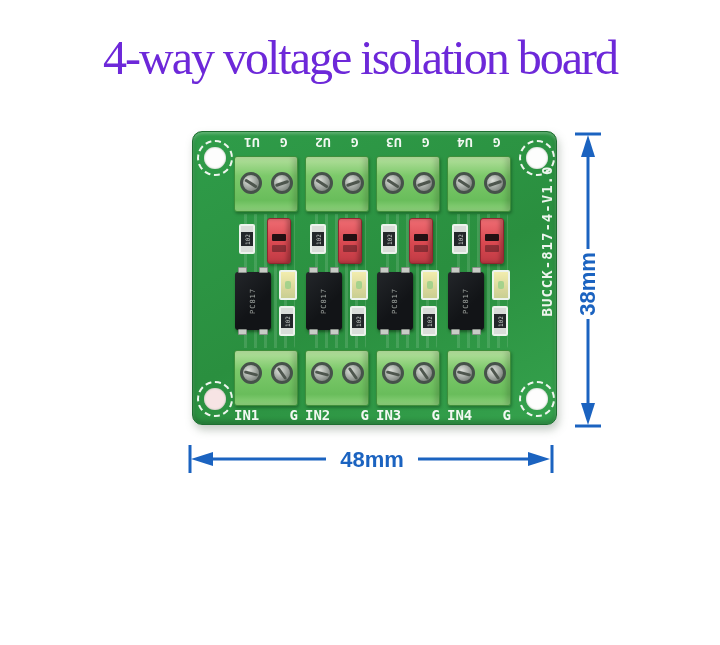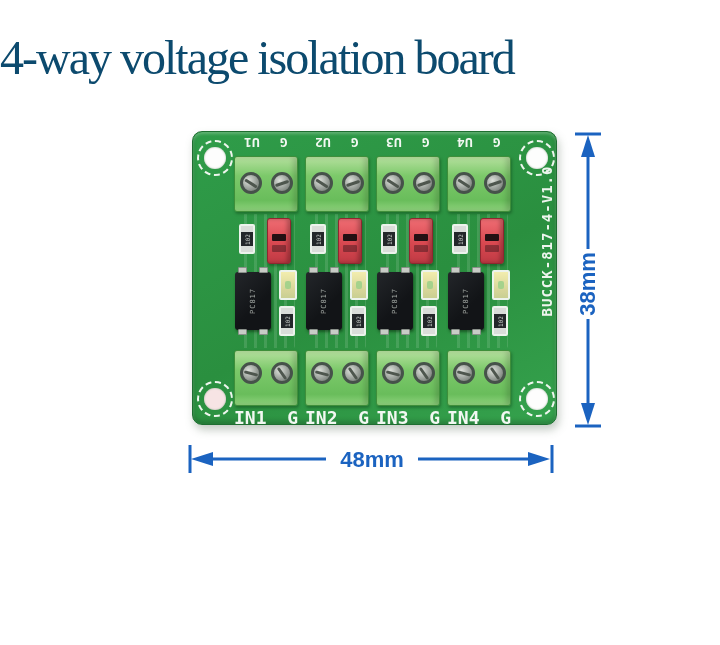--- a/index.html
+++ b/index.html
@@ -1,23 +1,23 @@
 <!DOCTYPE html>
 <html><head>
 <meta charset="utf-8">
 <style>
   * { margin:0; padding:0; box-sizing:border-box; }
   html,body { width:720px; height:645px; background:#ffffff; overflow:hidden;
               font-family:"Liberation Sans", sans-serif; }
 
   
   .title {
-    position:absolute; left:0; top:30px; width:720px; 
+    position:absolute; left:0; top:30px; width:720px; text-align:center;
     font-family:"Liberation Serif", serif;
-    font-size:48px; letter-spacing:-2px; color:#0c4a6e; white-space:nowrap;
+    font-size:48px; letter-spacing:-2px; color:#6d28d9; white-space:nowrap;
   }
 
   
   .board {
     position:absolute; left:192px; top:131px; width:365px; height:294px;
     background:linear-gradient(155deg,#2f9c49,#2a8f3f 55%,#35a24d);
     border:1px solid #1e6e30; border-radius:10px;
     box-shadow:inset 0 2px 3px rgba(255,255,255,.25), inset 0 -3px 5px rgba(0,0,0,.2),
                2px 5px 8px rgba(90,110,90,.35);
   }
@@ -55,21 +55,21 @@
             border-radius:2px; }
 
   .top-labels { position:absolute; left:0; top:3px; width:64px; display:flex;
                 justify-content:space-around;
                 font-family:"DejaVu Sans Mono", monospace; font-weight:bold;
                 font-size:13px; color:#f2f8f2; }
   .flip { display:inline-block; transform:rotate(180deg); }
   .bottom-labels { position:absolute; left:-2px; top:275px; width:68px; display:flex;
                    justify-content:space-between; padding:0 2px;
                    font-family:"DejaVu Sans Mono", monospace; font-weight:bold;
-                   font-size:18px; color:#f2f8f2; }
+                   font-size:14px; color:#f2f8f2; }
 
   
   .tblock { position:absolute; left:0; width:64px; height:56px;
             background:linear-gradient(#b5e09e,#7cc96a 35%,#69bd5b 80%,#8ed27c);
             border:1px solid #3f8f3a; border-radius:3px;
             box-shadow:inset -4px 0 5px rgba(0,0,0,.15), 1px 2px 3px rgba(0,30,0,.3);
             display:flex; justify-content:space-around; align-items:flex-start; }
   .tblock.top    { top:24px;  padding-top:15px; }
   .tblock.bottom { top:218px; padding-top:11px; }
   .screw { position:relative; width:22px; height:22px; border-radius:50%;

